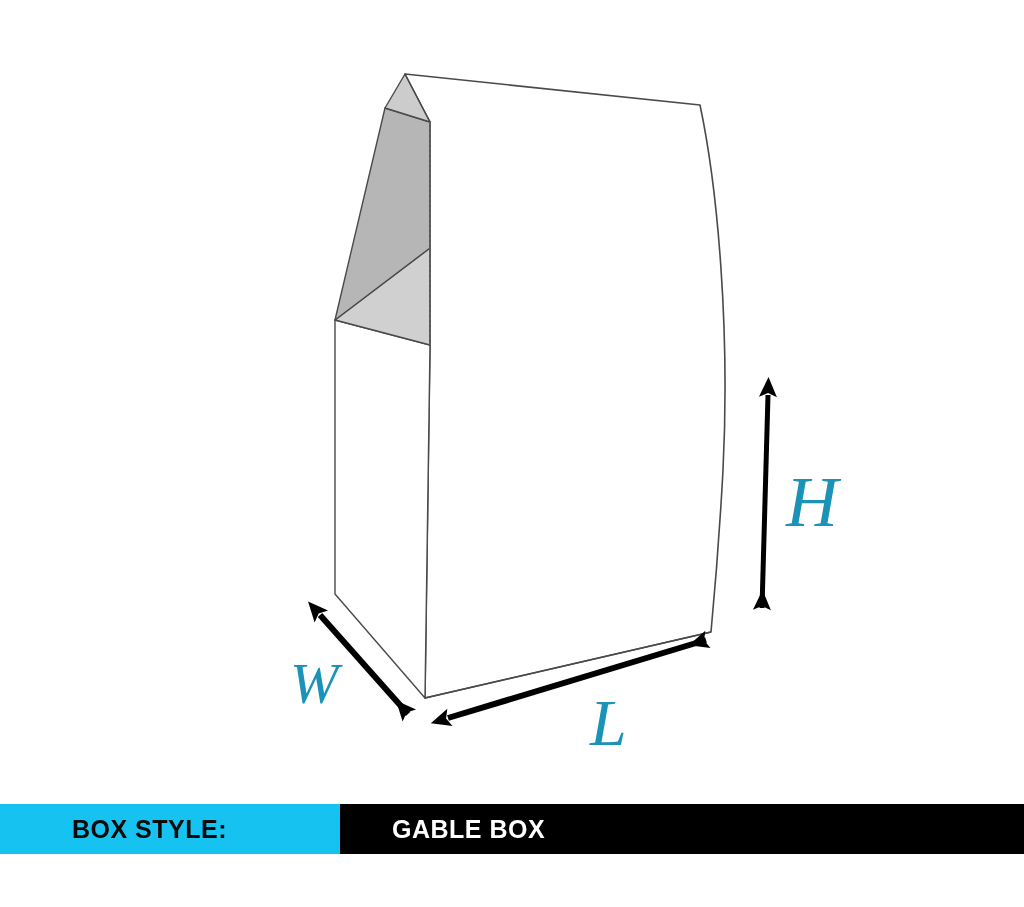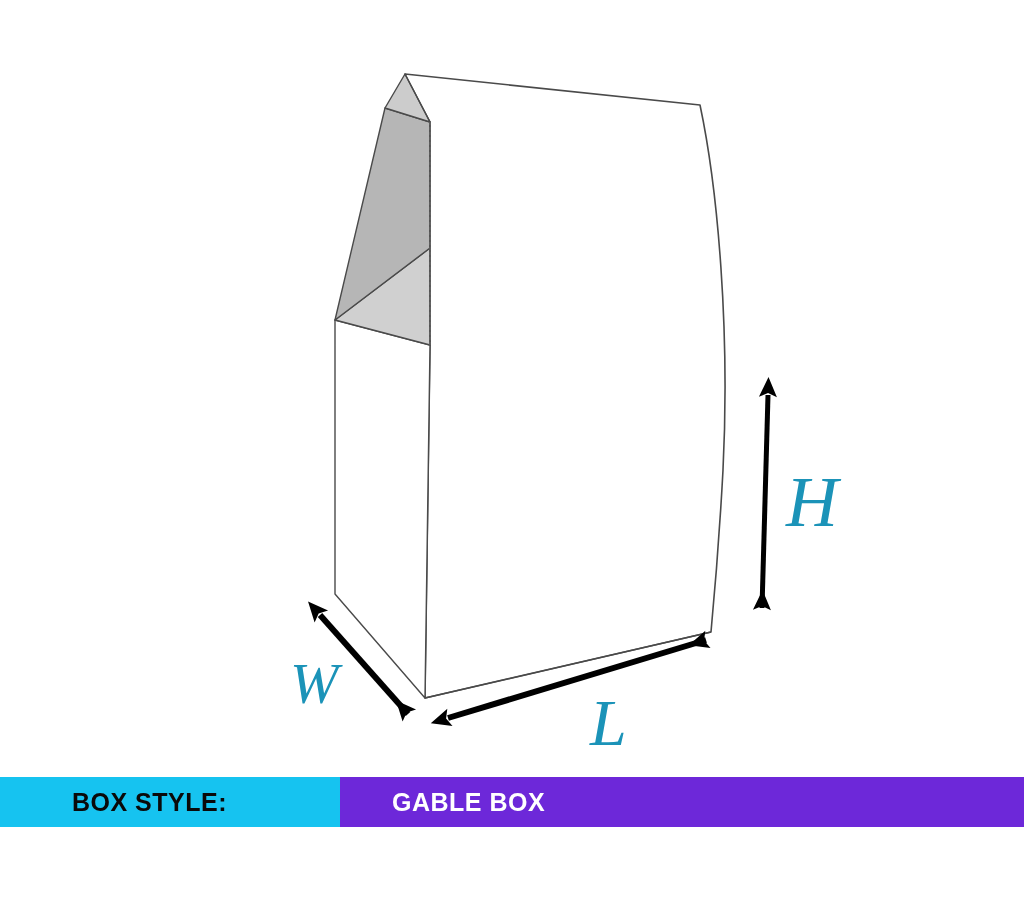--- a/index.html
+++ b/index.html
@@ -44,21 +44,21 @@
     font-size: 66px;
   }
   #label-W {
     left: 290px;
     top: 655px;
     font-size: 58px;
   }
   #banner {
     position: absolute;
     left: 0;
-    top: 777px;
+    top: 804px;
     width: 1024px;
     height: 50px;
     display: flex;
     flex-direction: row;
     align-items: stretch;
   }
   #banner-style-cell {
     width: 340px;
     background: #16c3f0;
     display: flex;
@@ -69,21 +69,21 @@
   #banner-style-label {
     font-family: "Liberation Sans", sans-serif;
     font-weight: 700;
     font-size: 25px;
     letter-spacing: 0.5px;
     color: #0a0a0a;
     white-space: nowrap;
   }
   #banner-name-cell {
     flex: 1 1 auto;
-    background: #6d28d9;
+    background: #000000;
     display: flex;
     align-items: center;
     box-sizing: border-box;
     padding-left: 52px;
   }
   #banner-name-label {
     font-family: "Liberation Sans", sans-serif;
     font-weight: 700;
     font-size: 25px;
     letter-spacing: 0.5px;

